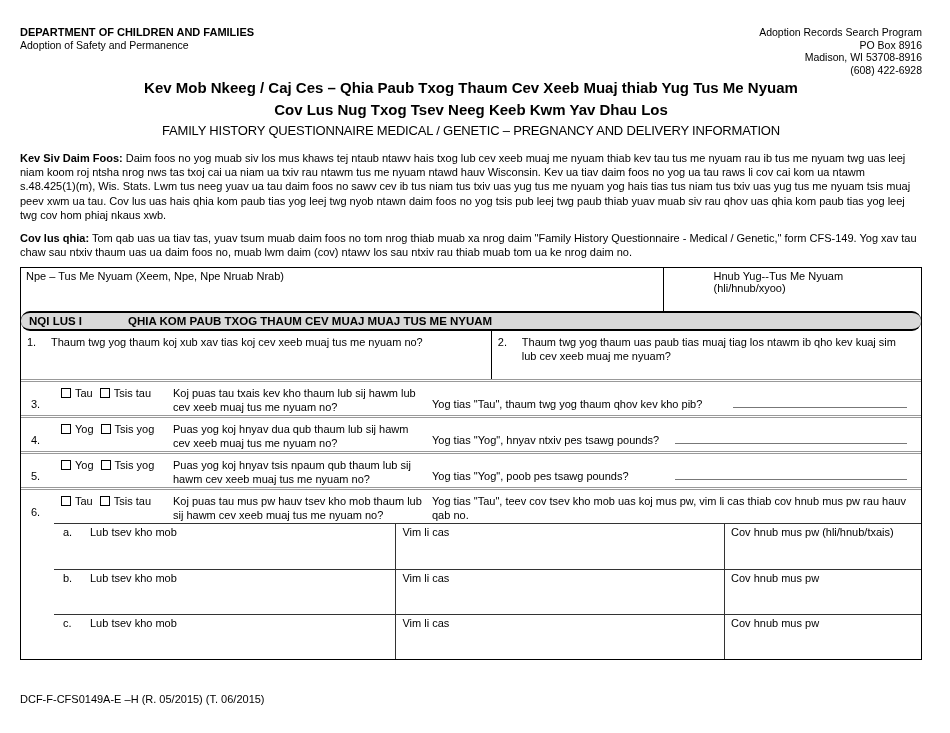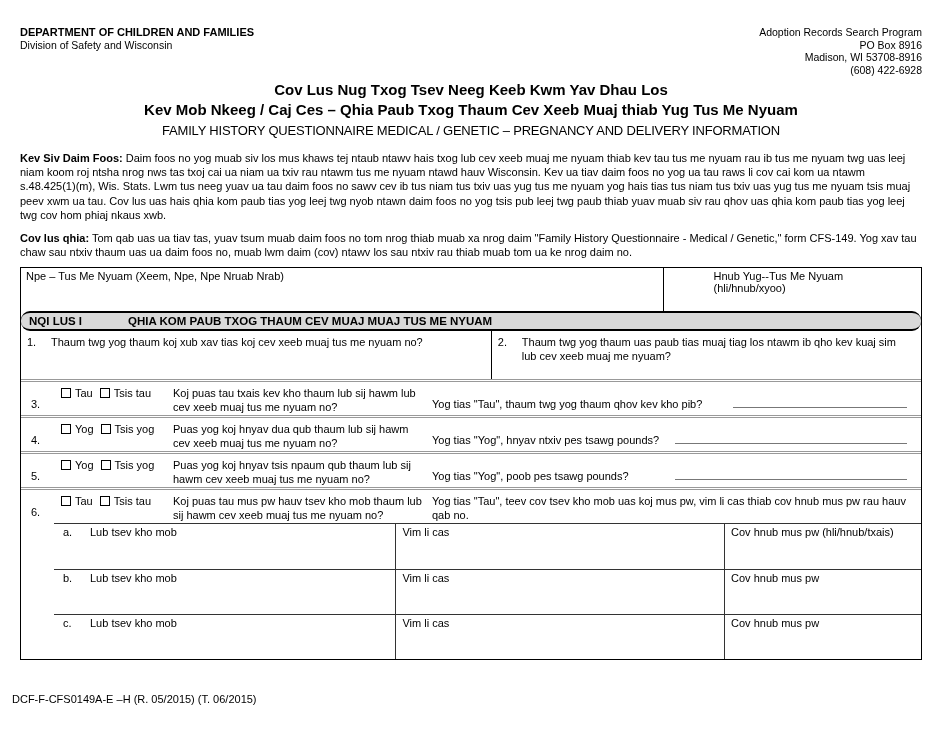--- a/index.html
+++ b/index.html
@@ -74,43 +74,43 @@
   
   .subtable { margin-left: 33px; border-top: 1.5px solid #333; }
   .sub-row { display: flex; height: 45px; border-top: 1.5px solid #333; }
   .sub-row:first-child { border-top: none; }
   .sub-cell { padding: 2px 6px; }
   .sub-c1 { width: 39.5%; border-right: 1.5px solid #333; display: flex; }
   .sub-letter { width: 30px; flex: none; padding-left: 3px; }
   .sub-c2 { width: 37.9%; border-right: 1.5px solid #333; }
   .sub-c3 { width: 22.6%; }
 
-  .footer { position: absolute; left: 12px; top: 693px; font-size: 11px; }
+  .footer { position: absolute; left: 20px; top: 693px; font-size: 11px; }
 </style>
 </head>
 <body>
 
 <div class="page">
   <div class="content">
 
     <div class="hdr">
       <div class="hdr-left">
         <div class="agency">DEPARTMENT OF CHILDREN AND FAMILIES</div>
-        <div class="division">Division of Safety and Wisconsin</div>
+        <div class="division">Adoption of Safety and Permanence</div>
       </div>
       <div class="hdr-right">
         <div>Adoption Records Search Program</div>
         <div>PO Box 8916</div>
         <div>Madison, WI  53708-8916</div>
         <div>(608) 422-6928</div>
       </div>
     </div>
 
+    <div class="title-hmong second">Kev Mob Nkeeg / Caj Ces – Qhia Paub Txog Thaum Cev Xeeb Muaj thiab Yug Tus Me Nyuam</div>
     <div class="title-hmong">Cov Lus Nug Txog Tsev Neeg Keeb Kwm Yav Dhau Los</div>
-    <div class="title-hmong second">Kev Mob Nkeeg / Caj Ces – Qhia Paub Txog Thaum Cev Xeeb Muaj thiab Yug Tus Me Nyuam</div>
     <div class="title-eng">FAMILY HISTORY QUESTIONNAIRE MEDICAL / GENETIC – PREGNANCY AND DELIVERY INFORMATION</div>
 
     <p class="para"><span class="b">Kev Siv Daim Foos:</span> <span>Daim foos no yog muab siv los mus khaws tej ntaub ntawv hais txog lub cev xeeb muaj me nyuam thiab kev tau tus me nyuam rau ib tus me nyuam twg uas leej niam koom roj ntsha nrog nws tas txoj cai ua niam ua txiv rau ntawm tus me nyuam ntawd hauv Wisconsin.  Kev ua tiav daim foos no yog ua tau raws li cov cai kom ua ntawm s.48.425(1)(m), Wis. Stats.  Lwm tus neeg yuav ua tau daim foos no sawv cev ib tus niam tus txiv uas yug tus me nyuam yog hais tias tus niam tus txiv uas yug tus me nyuam tsis muaj peev xwm ua tau.  Cov lus uas hais qhia kom paub tias yog leej twg nyob ntawn daim foos no yog tsis pub leej twg paub thiab yuav muab siv rau qhov uas qhia kom paub tias yog leej twg cov hom phiaj nkaus xwb.</span></p>
 
     <p class="para second"><span class="b">Cov lus qhia:</span> <span>Tom qab uas ua tiav tas, yuav tsum muab daim foos no tom nrog thiab muab xa nrog daim "Family History Questionnaire - Medical / Genetic," form CFS-149.  Yog xav tau chaw sau ntxiv thaum uas ua daim foos no, muab lwm daim (cov) ntawv los sau ntxiv rau thiab muab tom ua ke nrog daim no.</span></p>
 
     <div class="formtable">
 
       <div class="name-row">
         <div class="name-cell">

